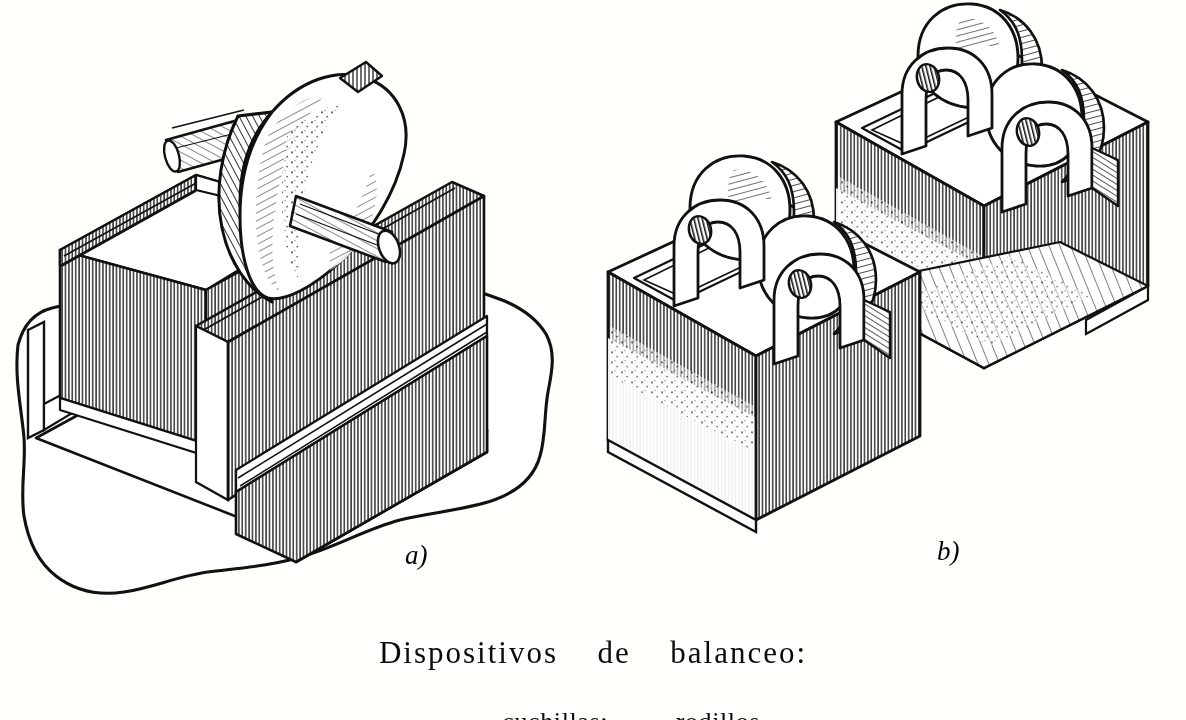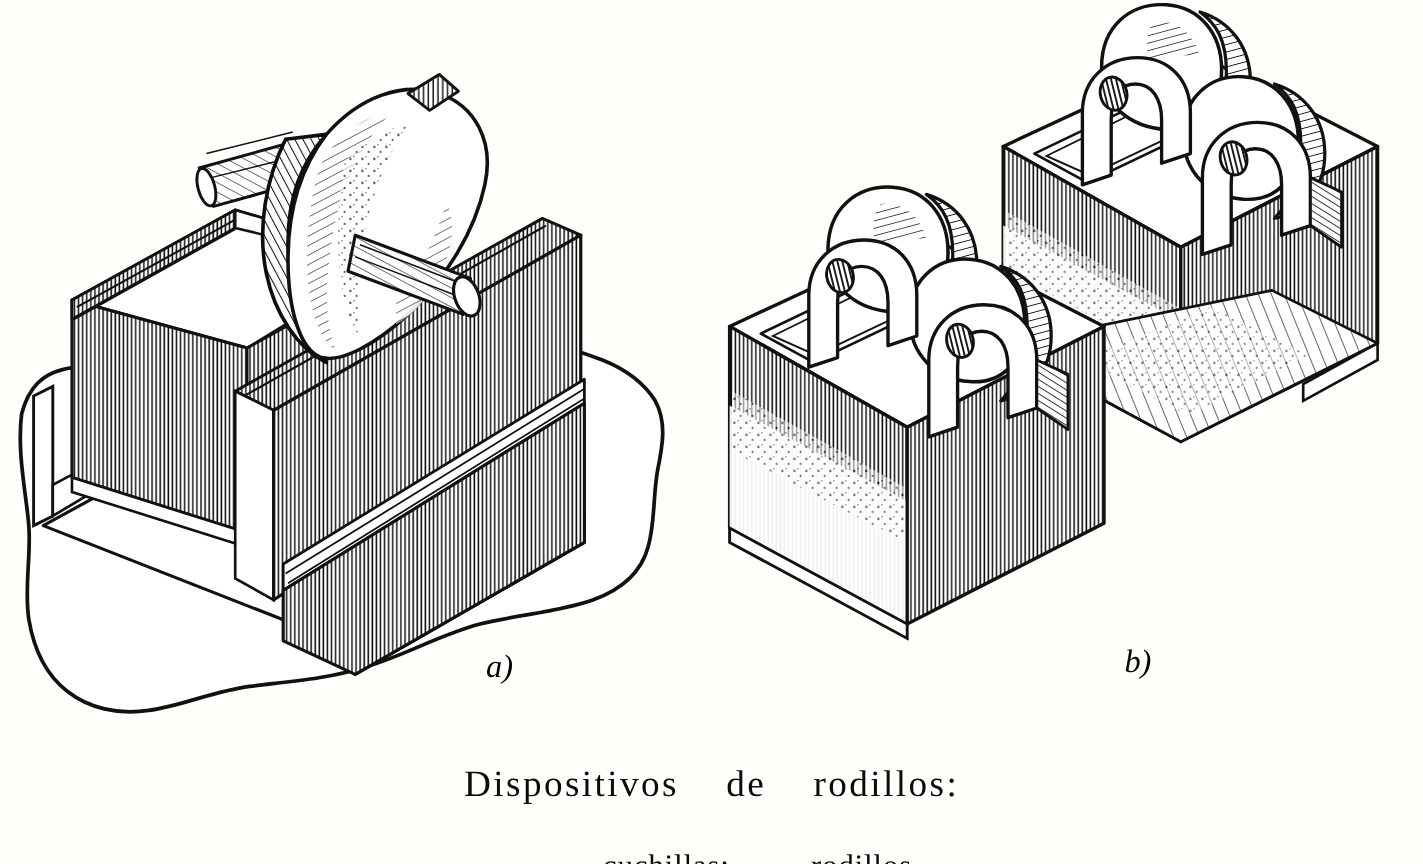--- a/index.html
+++ b/index.html
@@ -306,19 +306,19 @@
         <ellipse cx="800" cy="284" rx="11" ry="14" transform="rotate(-14 800 284)" fill="url(#holeHatch)" stroke="#111111" stroke-width="2.4"></ellipse>
         <path d="M864,300 L890,312 L890,358 L864,340 Z" fill="url(#bracketHatch)" stroke="#111111" stroke-width="2.4" stroke-linejoin="round"></path>
       </g>
     </g>
   </svg>
 
   <div class="fig-label" id="fig-label-a">a)</div>
   <div class="fig-label" id="fig-label-b">b)</div>
 
   <div id="caption-block">
-    <div id="caption-title">Dispositivos  de  rodillos:</div>
+    <div id="caption-title">Dispositivos  de  balanceo:</div>
     <div id="caption-sub">
       <span class="cap-seg">— cuchillas;</span><span class="cap-gap"></span><span class="cap-seg">— rodillos</span>
     </div>
   </div>
 
 </div>
 
 </body></html>

